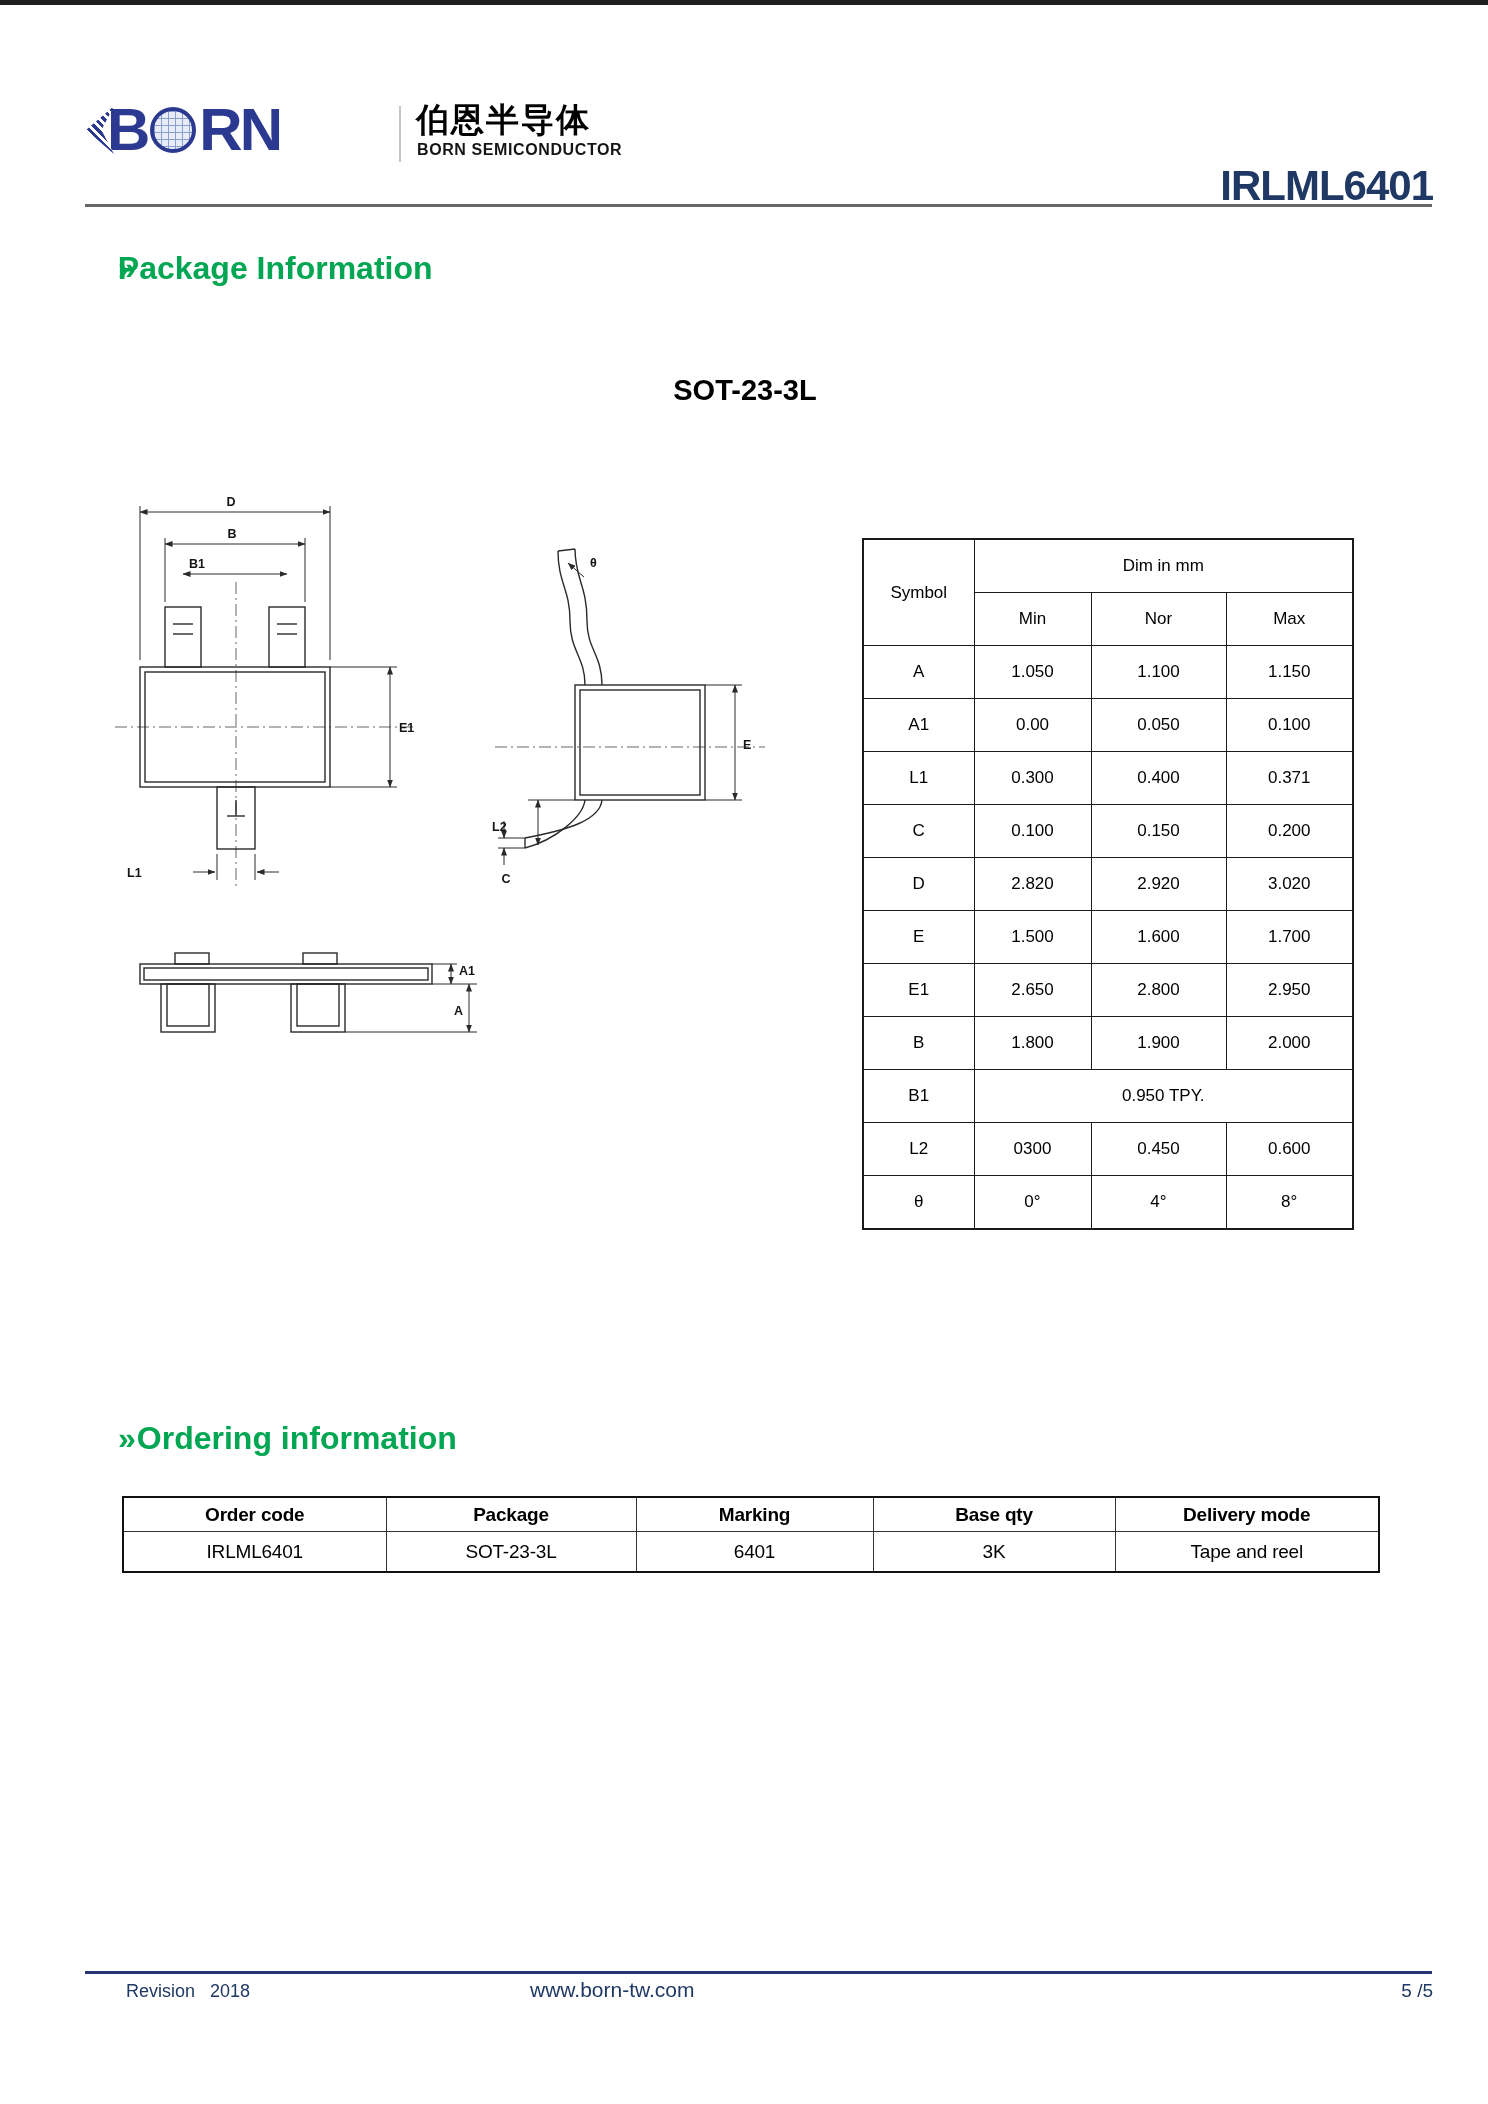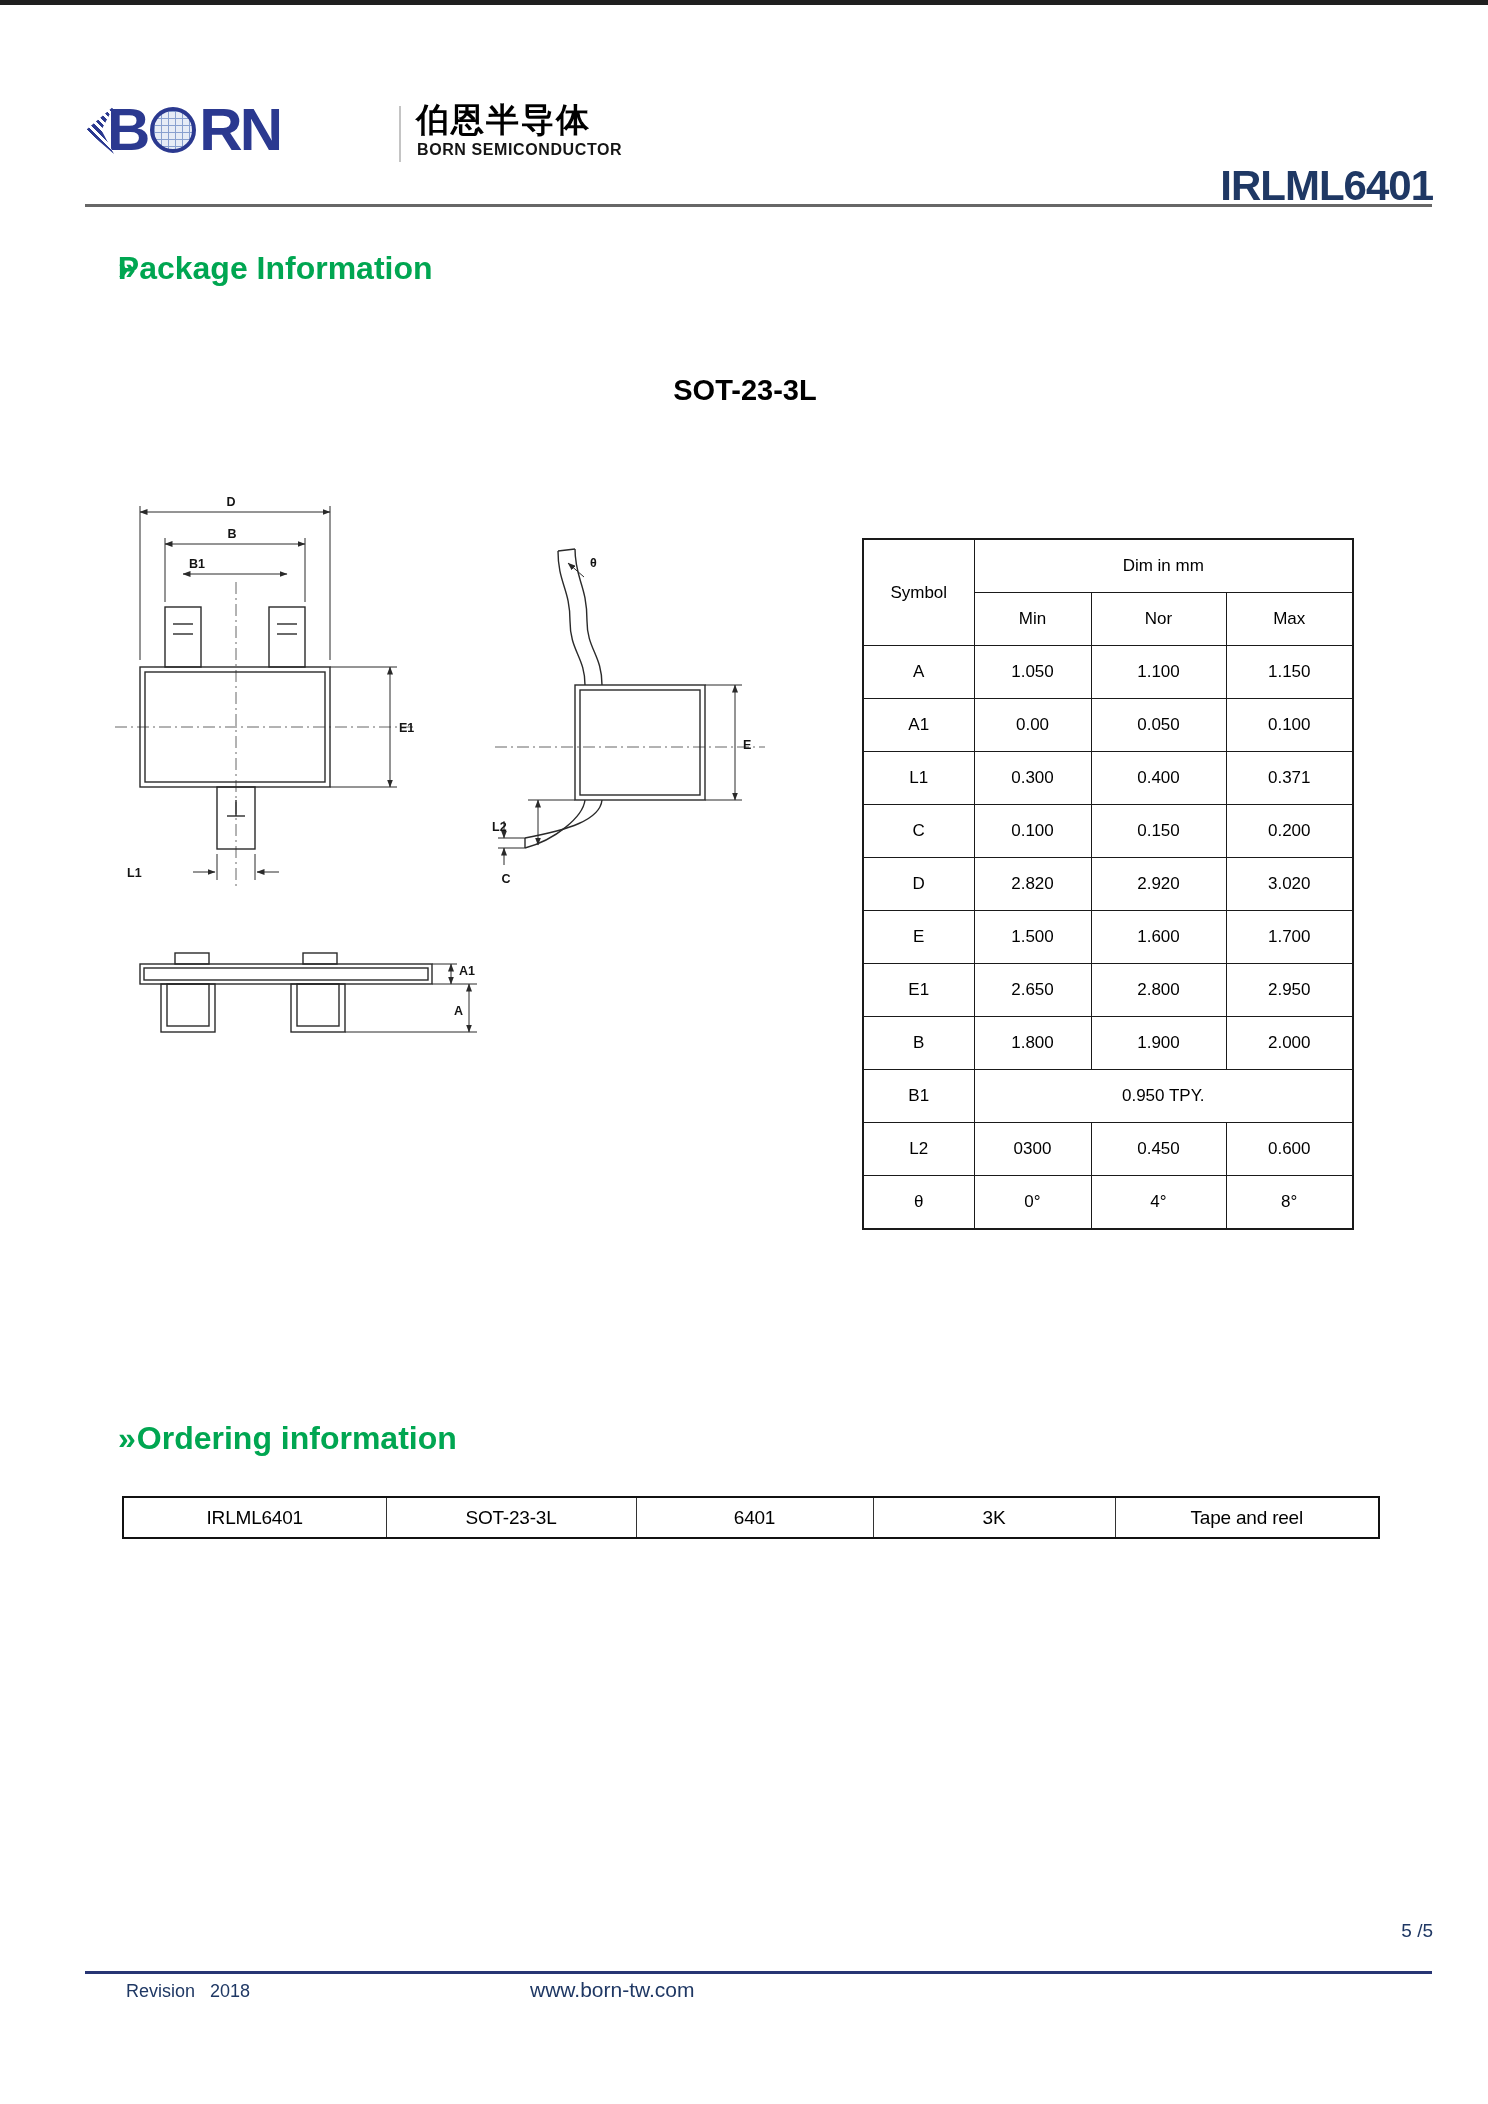--- a/index.html
+++ b/index.html
@@ -62,21 +62,21 @@
      letter-spacing:-0.2px;}
   .ord-table th{height:31px;font-weight:bold;}
   .ord-table td{height:37px;font-weight:normal;}
 
   
   .footer-rule{left:85px;top:1971px;width:1347px;height:3px;background:#283574;}
   .ft{color:#1F3864;margin-left:36px;}
   .ft-rev{left:90px;top:1981px;font-size:18px;}
   .ft-rev .yr{margin-left:15px;}
   .ft-web{left:494px;top:1978px;width:500px;text-align:left;font-size:21px;}
-  .ft-page{right:55px;top:1920px;font-size:19px;}
+  .ft-page{right:55px;top:1980px;font-size:19px;}
 </style>
 </head>
 <body>
 
 <div class="abs topbar"></div>
 
 <div class="abs logo">
   <span class="logo-mark"></span>
   <span class="logo-b">B</span>
   <span class="logo-o"></span>
@@ -286,20 +286,27 @@
 <div class="abs ord-table">
   <table>
     <colgroup>
         <col style="width:263px">
         <col style="width:250px">
         <col style="width:237px">
         <col style="width:242px">
         <col style="width:264px">
       </colgroup>
     <tbody>
+        <tr>
+      <th>Order code</th>
+      <th>Package</th>
+      <th>Marking</th>
+      <th>Base qty</th>
+      <th>Delivery mode</th>
+    </tr>
     <tr>
       <td>IRLML6401</td>
       <td>SOT-23-3L</td>
       <td>6401</td>
       <td>3K</td>
       <td>Tape and reel</td>
     </tr>
   </tbody>
     </table>
 </div>

